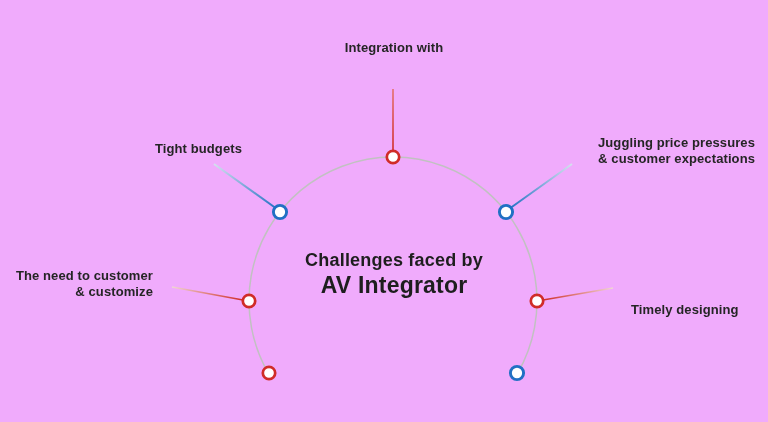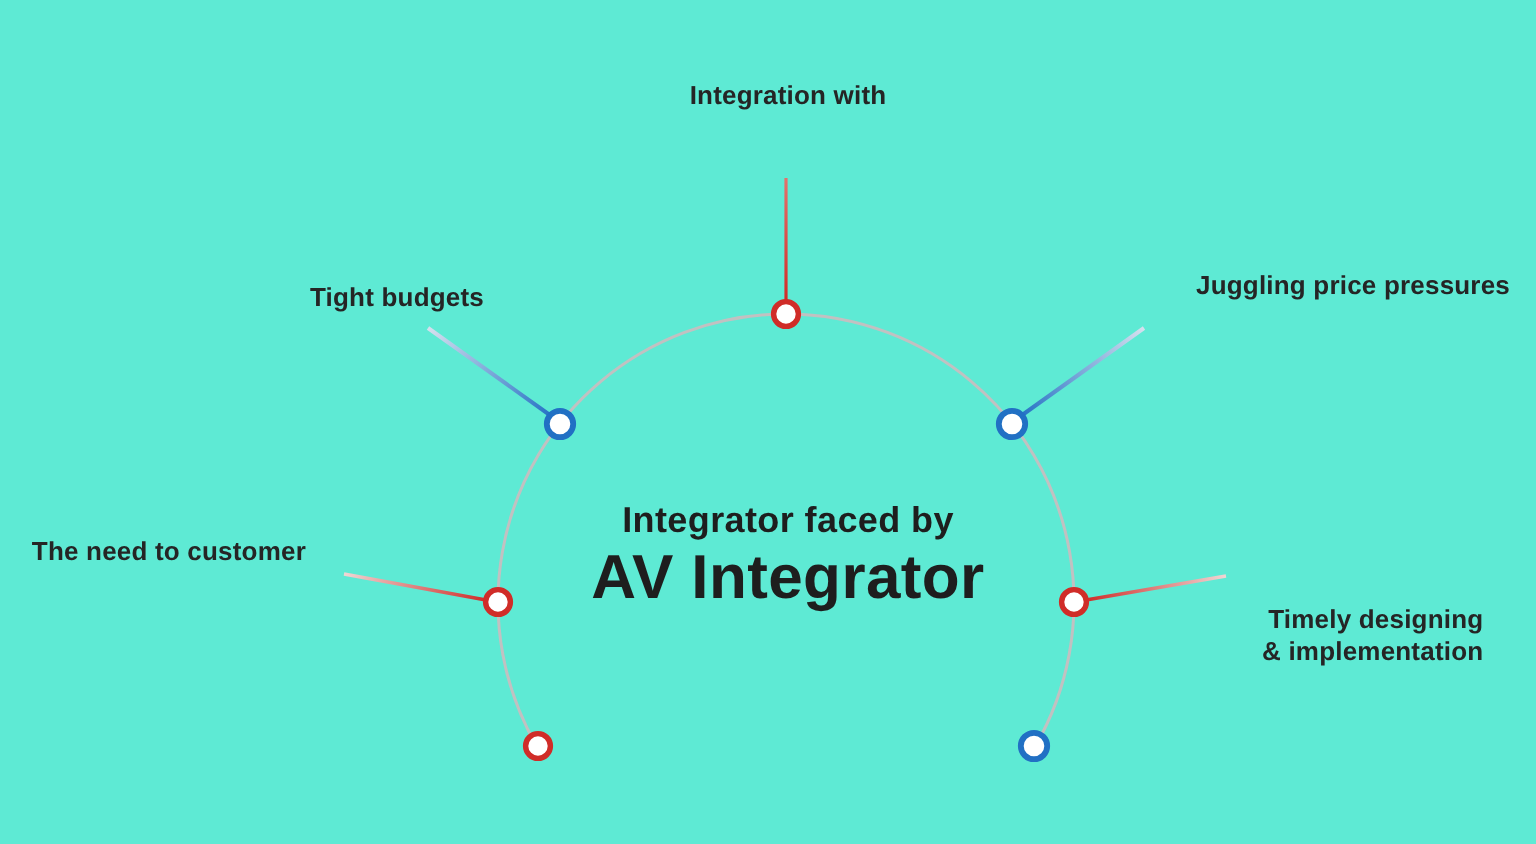--- a/index.html
+++ b/index.html
@@ -5,21 +5,21 @@
   html, body { margin: 0; padding: 0; }
   body {
     width: 768px; height: 422px;
     background: #ffffff;
     font-family: "Liberation Sans", sans-serif;
     overflow: hidden;
   }
   .canvas {
     position: relative;
     width: 768px; height: 422px;
-    background: #5eead4;
+    background: #f0abfc;
   }
   .canvas > svg {
     position: absolute;
     left: 0; top: 0;
   }
   .label {
     position: absolute;
     font-size: 13px;
     font-weight: 700;
     color: #252525;
@@ -41,21 +41,21 @@
   }
   .center-title .subtitle {
     display: block;
     font-size: 18px;
     font-weight: 700;
     line-height: 1.2;
     letter-spacing: 0.2px;
   }
   .center-title .main-title {
     display: block;
-    font-size: 31px;
+    font-size: 23px;
     font-weight: 800;
     line-height: 1.05;
     letter-spacing: 0.2px;
     margin-top: 1px;
   }
 </style>
 </head>
 <body>
 
 <div class="canvas">
@@ -104,29 +104,30 @@
   <div class="label center" style="left:394px; top:40px;">
     <span>Integration with</span>
   </div>
 
   <div class="label" style="left:120px; top:141px;margin-left:35px;">
     <span>Tight budgets</span>
   </div>
 
   <div class="label left-align" style="left:598px; top:135px;">
     <span>Juggling price pressures</span>
+    <span>&amp; customer expectations</span>
   </div>
 
   <div class="label right-align" style="right:615px; top:268px;">
     <span>The need to customer</span>
+    <span>&amp; customize</span>
   </div>
 
   <div class="label left-align" style="left:631px; top:269px;margin-top:33px;">
     <span>Timely designing</span>
-    <span>&amp; implementation</span>
   </div>
 
   <div class="center-title">
-    <span class="subtitle">Integrator faced by</span>
+    <span class="subtitle">Challenges faced by</span>
     <span class="main-title">AV Integrator</span>
   </div>
 
 </div>
 
 </body></html>

